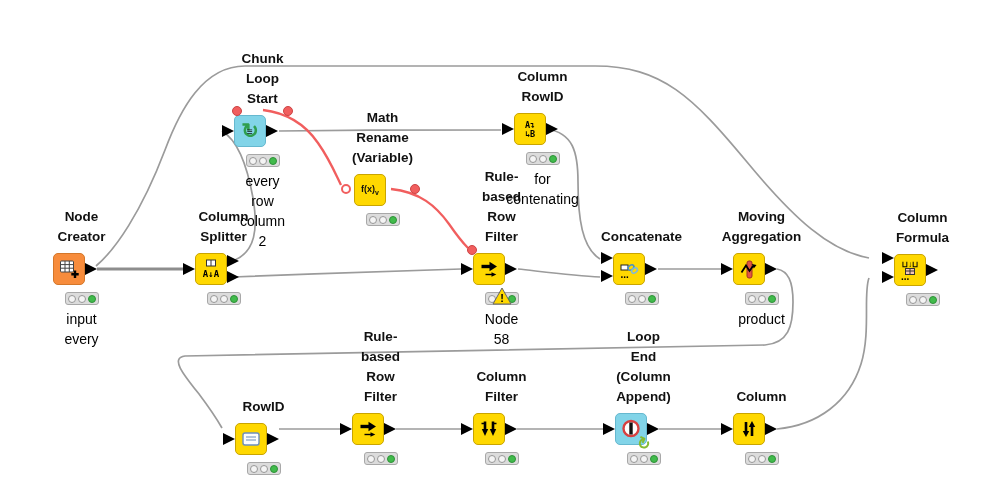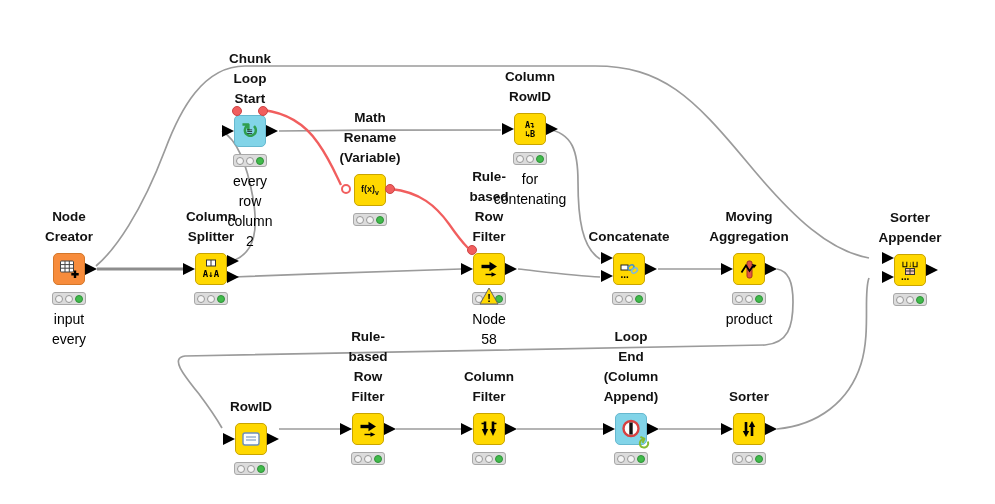--- a/index.html
+++ b/index.html
@@ -4,21 +4,21 @@
 <style>
   html,body{margin:0;padding:0;background:#fff;}
   .canvas{position:relative;width:995px;height:504px;background:#ffffff;overflow:hidden;
           font-family:"Liberation Sans",sans-serif;}
   .wires{position:absolute;left:0;top:0;z-index:1;}
   .wires path{fill:none;}
   .wire{stroke:var(--wire,#9b9b9b);stroke-width:1.7;}
   .wire.thick{stroke:#8d8d8d;stroke-width:3;}
   .wire.red{stroke:var(--red,#f15e5e);stroke-width:2.3;}
 
-  .ng{position:absolute;width:32px;height:32px;z-index:2;}
+  .ng{position:absolute;width:32px;height:32px;z-index:2;padding-left:25px;}
   .nodebox{position:absolute;left:0;top:0;width:32px;height:32px;border-radius:5px;
            box-sizing:border-box;display:flex;align-items:center;justify-content:center;}
   .yellow{background:var(--yellow,#ffd800);border:1px solid #c9a400;}
   .orange{background:var(--orange,#f78c3c);border:1px solid #d4772a;}
   .cyan{background:var(--cyan,#82d4e8);border:1px solid #66b8cf;}
 
   .title{position:absolute;bottom:38px;left:50%;transform:translateX(-50%);
          font-size:13.5px;font-weight:bold;line-height:20px;text-align:center;
          white-space:pre-line;color:#111;}
   .sub{position:absolute;top:56px;left:50%;transform:translateX(-50%);
@@ -225,21 +225,21 @@
     <span class="pout"></span>
     <div class="tl">
         <i></i>
         <i></i>
         <i class="on"></i>
       </div>
     <div class="sub">product</div>
   </div>
 
   <div class="ng" style="left:894px;top:254px">
-    <div class="title">Sorter Appender</div>
+    <div class="title">Column Formula</div>
     <div class="nodebox yellow">
       <svg width="24" height="24" viewBox="0 0 24 24">
         <text x="12" y="9" font-size="8" font-weight="bold" text-anchor="middle">⊔↓⊔</text>
         <rect x="7.5" y="10.5" width="9" height="6" fill="#f6c6b5" stroke="#333"></rect>
         <line x1="7.5" y1="13" x2="16.5" y2="13" stroke="#333"></line>
         <line x1="12" y1="10.5" x2="12" y2="16.5" stroke="#333"></line>
         <text x="3" y="21.5" font-size="10" font-weight="bold">...</text>
       </svg>
     </div>
     <span class="pin" style="top:-2px"></span>
@@ -322,21 +322,21 @@
     <span class="pout"></span>
     <div class="tl">
         <i></i>
         <i></i>
         <i class="on"></i>
       </div>
     <span class="reset">↻</span>
   </div>
 
   <div class="ng" style="left:733px;top:413px">
-    <div class="title">Sorter</div>
+    <div class="title">Column</div>
     <div class="nodebox yellow">
       <svg width="24" height="24" viewBox="0 0 24 24">
         <path d="M9 5 V15" stroke="#000" stroke-width="2.6"></path>
         <path d="M5.8 14 L9 20 L12.2 14 Z" fill="#000"></path>
         <path d="M15 19 V9" stroke="#000" stroke-width="2.6"></path>
         <path d="M11.8 10 L15 4 L18.2 10 Z" fill="#000"></path>
       </svg>
     </div>
     <span class="pin"></span>
     <span class="pout"></span>

